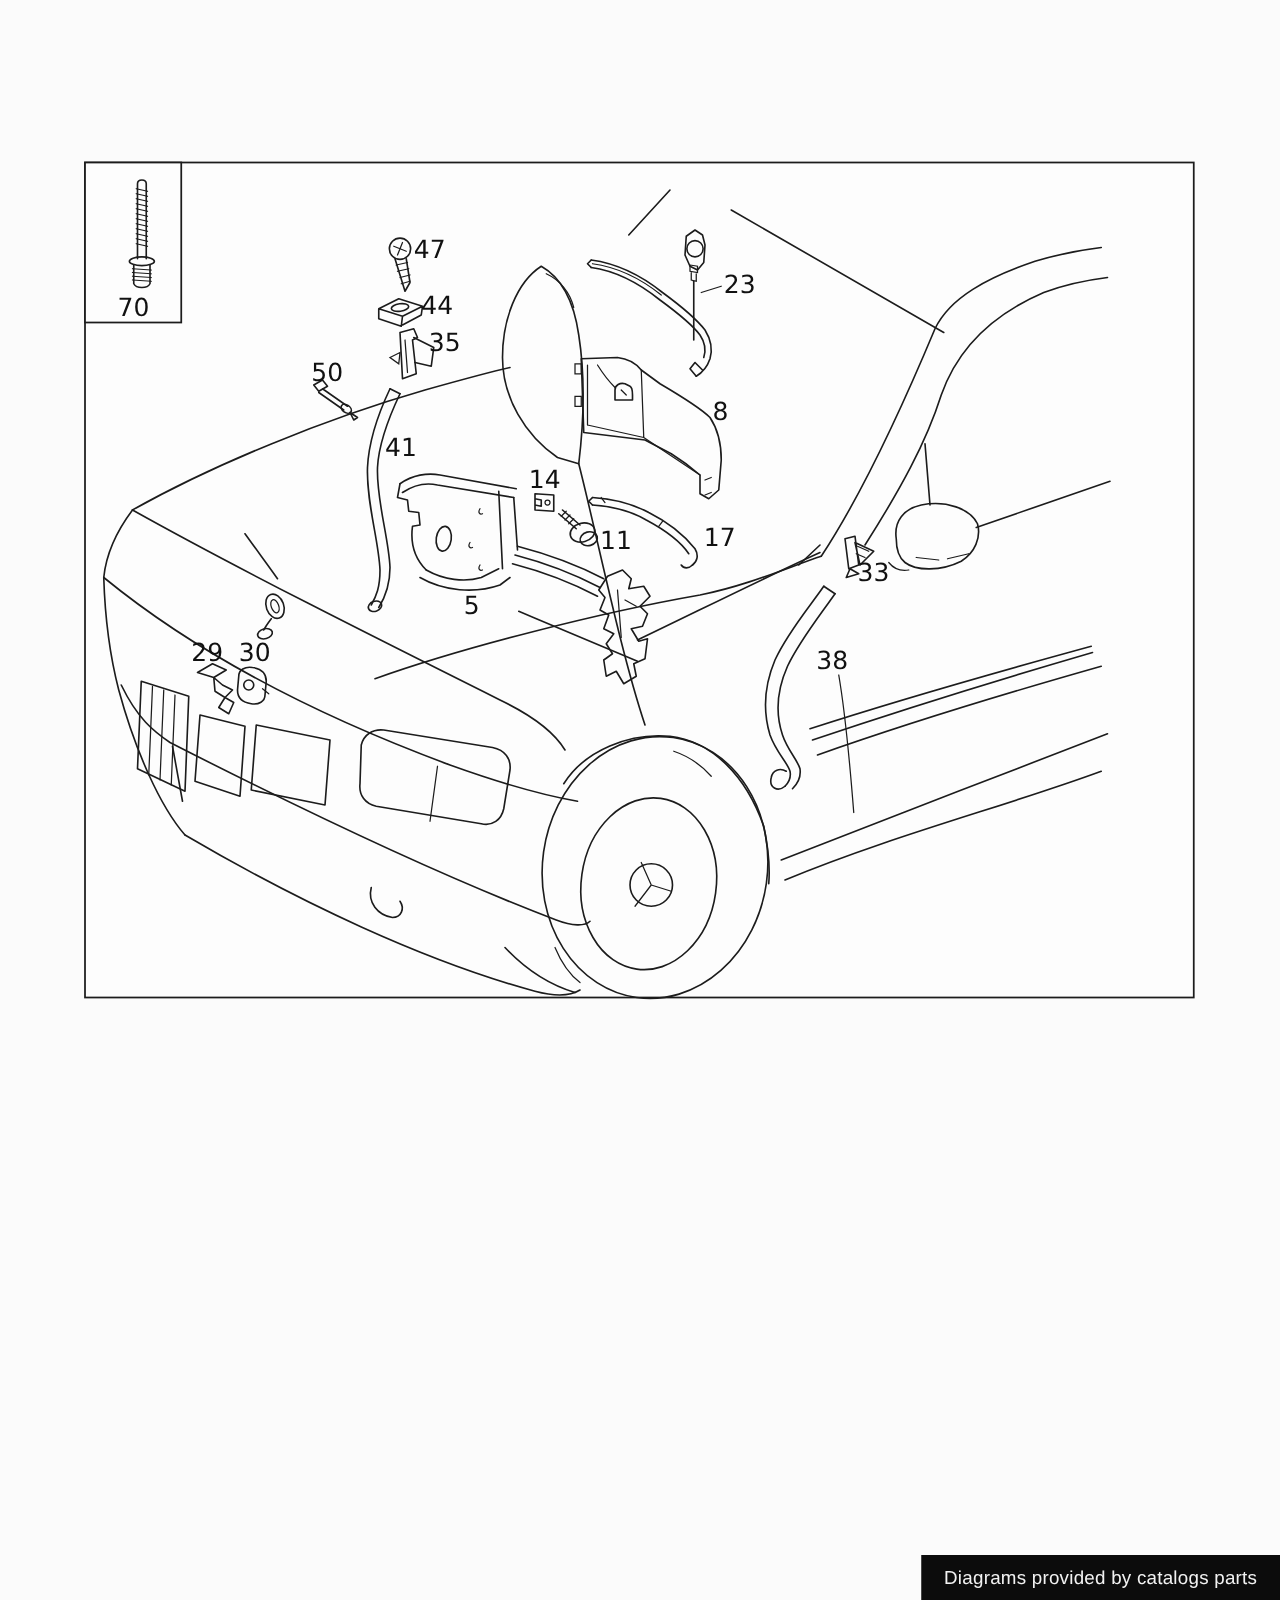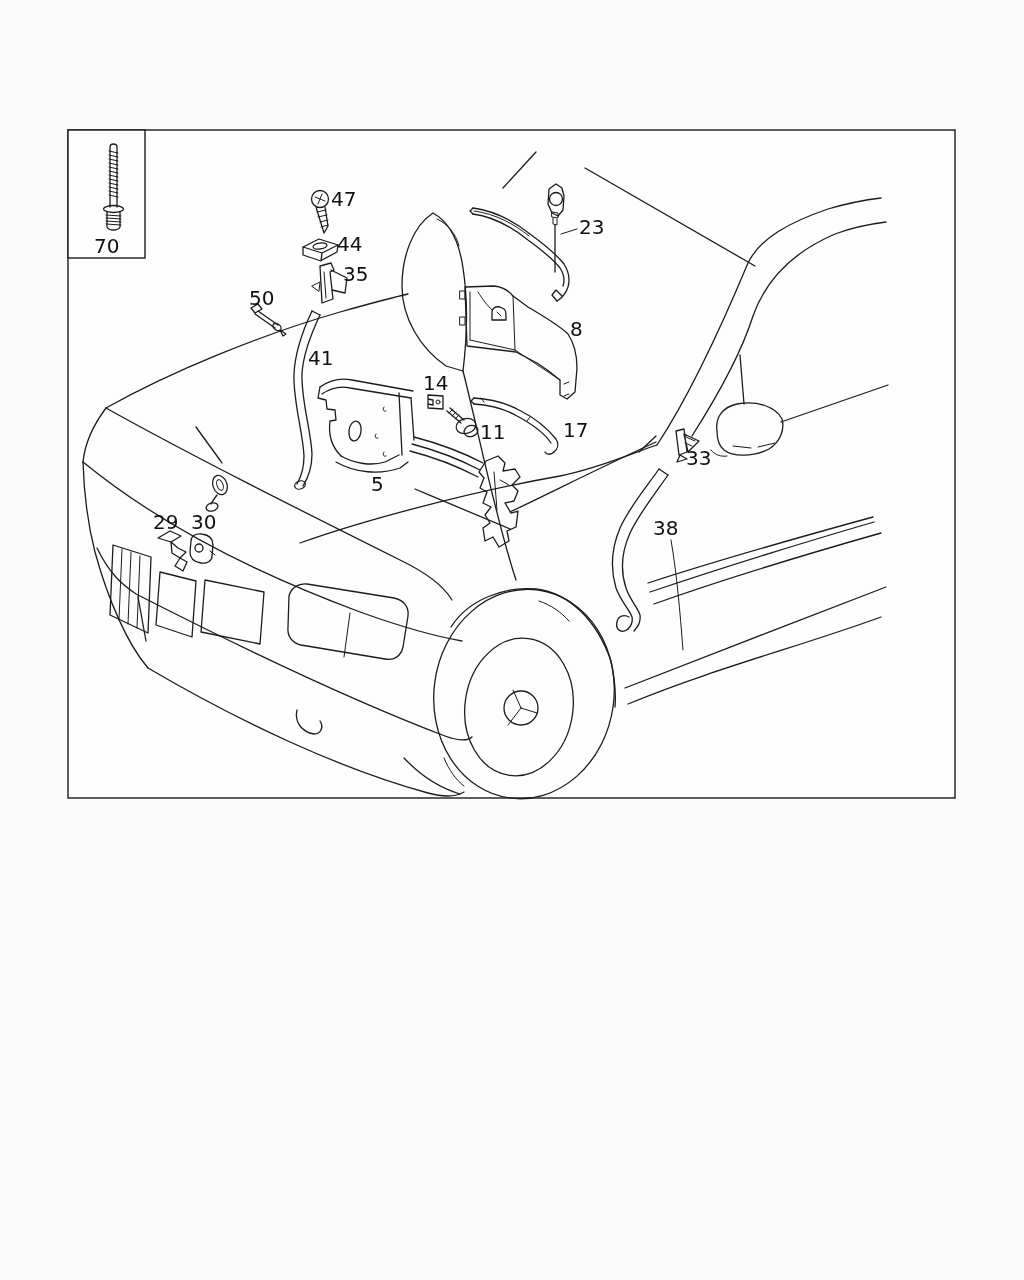--- a/index.html
+++ b/index.html
@@ -225,14 +225,17 @@
         <text x="480" y="439" class="part-num">11</text>
         <text x="563" y="437" class="part-num">17</text>
         <text x="371" y="491" class="part-num">5</text>
         <text x="153" y="529" class="part-num">29</text>
         <text x="191" y="529" class="part-num">30</text>
         <text x="686" y="465" class="part-num">33</text>
         <text x="653" y="535" class="part-num">38</text>
       </g>
 </svg>
 
-
+<div class="footer-bar">
+  <span>Diagrams provided by catalogs parts</span>
 </div>
 
+</div>
+
 </body></html>

